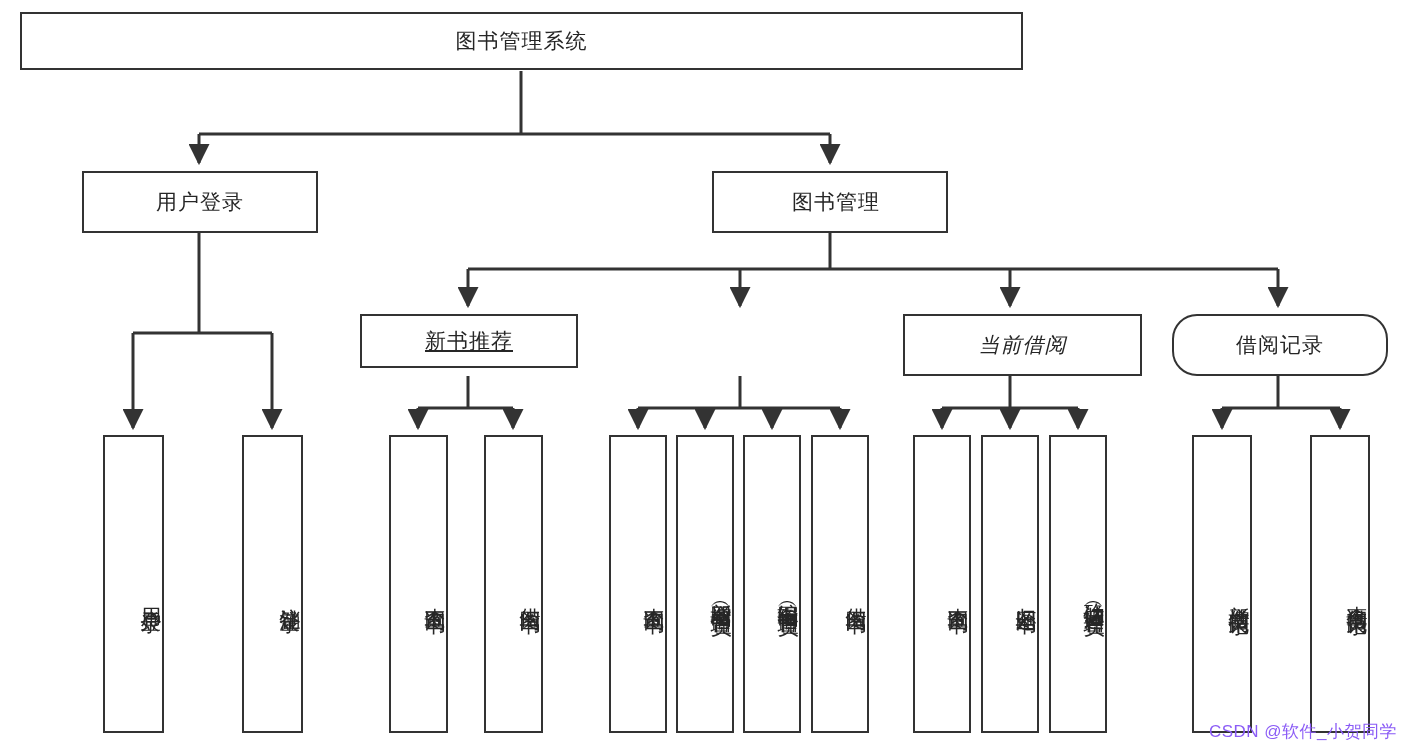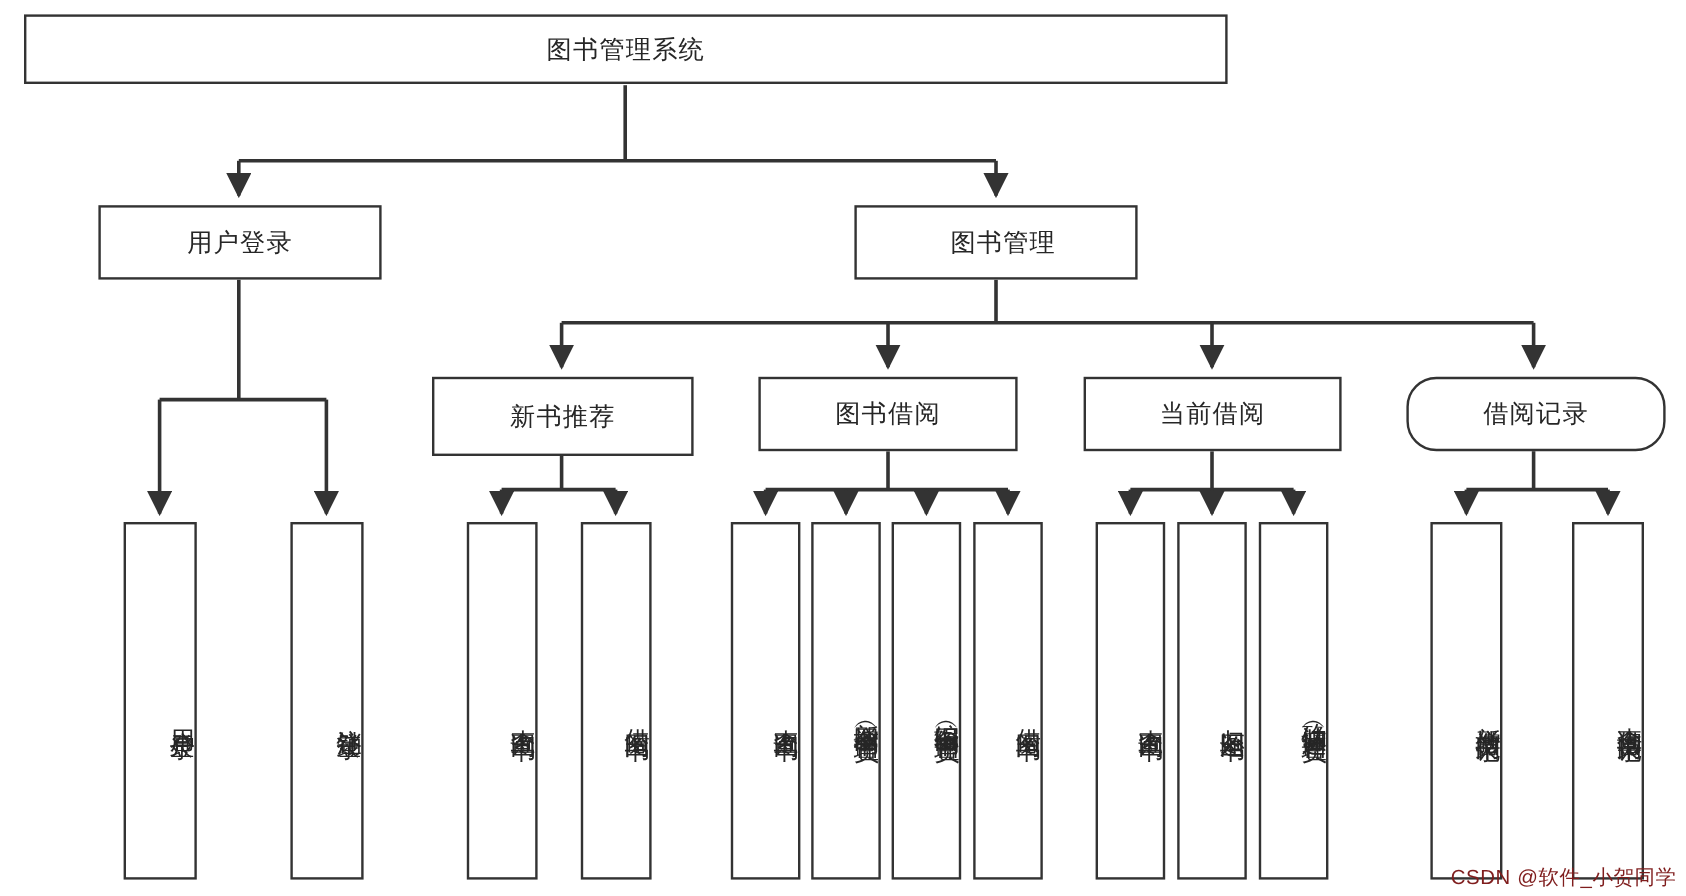--- a/index.html
+++ b/index.html
@@ -49,21 +49,21 @@
   }
   .node .label {
     display: block;
     white-space: pre;
   }
   #watermark {
     position: absolute;
     right: 8px;
     bottom: 4px;
     font-size: 17px;
-    color: #7f1d1d;
+    color: #8b5cf6;
     letter-spacing: 0.5px;
     white-space: nowrap;
     pointer-events: none;
   }
 </style>
 </head>
 <body>
 
 <div id="canvas">
 
@@ -121,27 +121,24 @@
     <span class="label">图书管理系统</span>
   </div>
 
   <div class="node horiz" style="left:82px; top:171px; width:236px; height:62px;">
     <span class="label">用户登录</span>
   </div>
   <div class="node horiz" style="left:712px; top:171px; width:236px; height:62px;padding-left:12px;">
     <span class="label">图书管理</span>
   </div>
 
-  <div class="node horiz" style="left:360px; top:314px; width:218px; height:66px;">
+  <div class="node horiz" style="left:360px; top:314px; width:218px; height:54px;text-decoration:underline;">
     <span class="label">新书推荐</span>
   </div>
-  <div class="node horiz" style="left:632px; top:314px; width:216px; height:62px;">
-    <span class="label">图书借阅</span>
-  </div>
-  <div class="node horiz" style="left:903px; top:314px; width:215px; height:62px;">
+  <div class="node horiz" style="left:903px; top:314px; width:239px; height:62px;font-style:italic;">
     <span class="label">当前借阅</span>
   </div>
   <div class="node horiz" style="left:1172px; top:314px; width:216px; height:62px;border-radius:25px;">
     <span class="label">借阅记录</span>
   </div>
 
   <div class="node vert" style="left:103px; top:435px; width:61px; height:298px;">
     <span class="label">用户登录</span>
   </div>
   <div class="node vert" style="left:242px; top:435px; width:61px; height:298px;">

